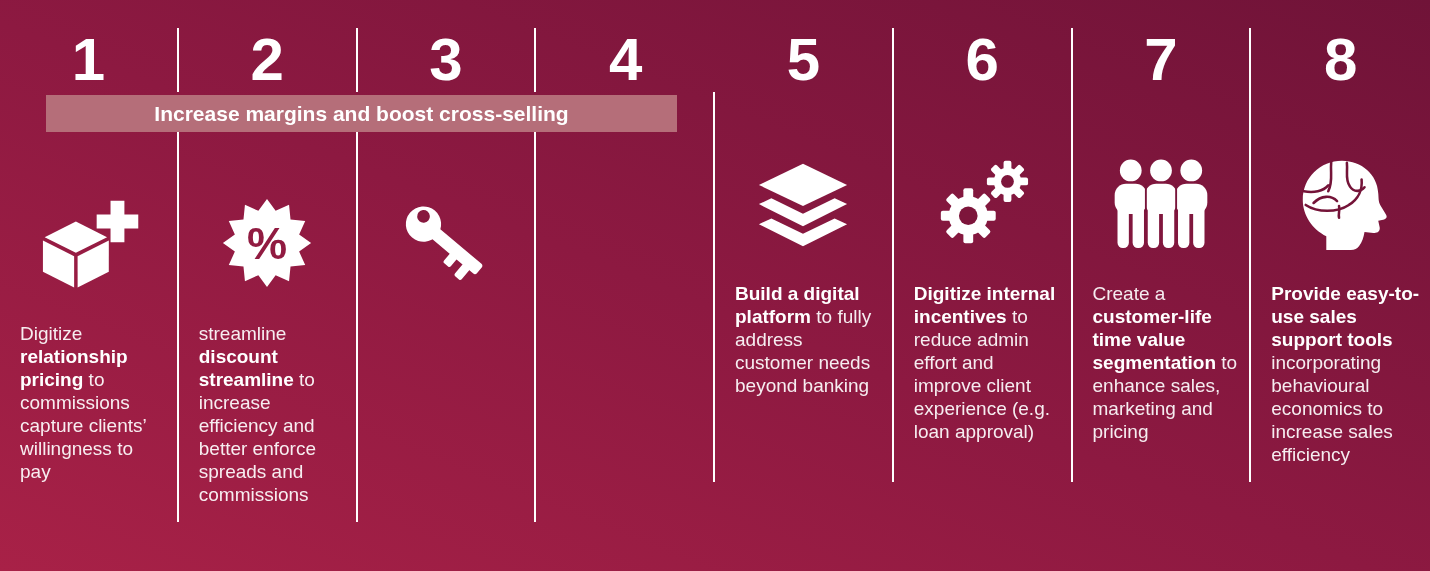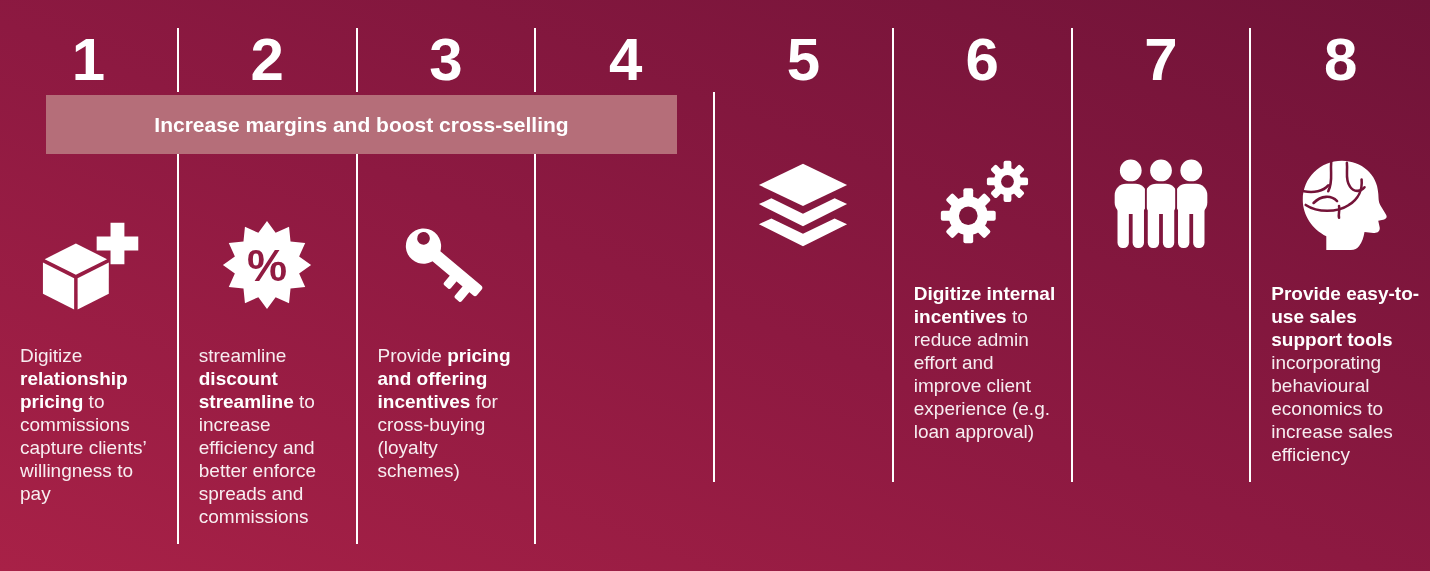--- a/index.html
+++ b/index.html
@@ -10,21 +10,21 @@
     color:#fff;
   }
   .groups{display:grid;grid-template-columns:1fr 1fr;height:100%;}
   .group{display:flex;flex-direction:column;}
   .num-row{display:grid;grid-template-columns:repeat(4,1fr);height:64px;margin-top:28px;}
   .num-cell{
     text-align:center;font-size:60px;font-weight:bold;line-height:64px;letter-spacing:0;
   }
   .num-cell.divider{border-right:2px solid #fff;}
   .banner{
-    height:59px;margin:3px 38px 0 46px;background:#b56e79;
+    height:37px;margin:3px 38px 0 46px;background:#b56e79;
     display:flex;align-items:center;justify-content:center;
     font-weight:bold;font-size:21px;white-space:nowrap;
   }
   .content{display:grid;grid-template-columns:repeat(4,1fr);height:390px;}
   .col{overflow:hidden;}
   .col.divider{border-right:2px solid #fff;}
   .icon-box{height:128px;padding-top:32px;display:flex;align-items:flex-end;justify-content:center;}
   .icon-box svg{display:block;}
   .col-text{
     margin-top:30px;padding:0 10px 0 20px;
@@ -79,21 +79,20 @@
             <svg width="98" height="98" viewBox="0 0 100 100">
               <g transform="rotate(40 50 50)">
                 <circle cx="20" cy="50" r="18" fill="#fff"></circle>
                 <circle class="hole" cx="15" cy="44" r="6.5"></circle>
                 <rect x="34" y="43" width="60" height="13" rx="3" fill="#fff"></rect>
                 <rect x="60" y="54" width="9" height="13" rx="2" fill="#fff"></rect>
                 <rect x="77" y="54" width="9" height="16" rx="2" fill="#fff"></rect>
               </g>
             </svg>
           </div>
-          <div class="col-text"><span>Provide </span><b>pricing and offering incentives</b><span> for cross-buying (loyalty schemes)</span></div>
         </div>
 
       </div>
     </div>
 
     <div class="group">
       <div class="num-row">
         <div class="num-cell divider">5</div>
         <div class="num-cell divider">6</div>
         <div class="num-cell divider">7</div>
@@ -102,20 +101,21 @@
       <div class="content">
 
         <div class="col divider" style="--hc:#82163d;margin-left:-2px;border-left:2px solid #fff;">
           <div class="icon-box">
             <svg width="96" height="92" viewBox="0 0 100 96">
               <path fill="#fff" d="M50 4 L96 26 50 48 4 26 Z"></path>
               <path fill="#fff" d="M4 46 L17 40 50 56 83 40 96 46 50 69 Z"></path>
               <path fill="#fff" d="M4 67 L17 61 50 77 83 61 96 67 50 90 Z"></path>
             </svg>
           </div>
+          <div class="col-text"><b>Build a digital platform</b><span> to fully address customer needs beyond banking</span></div>
         </div>
 
         <div class="col divider" style="--hc:#7d153b">
           <div class="icon-box">
             <svg width="98" height="98" viewBox="0 0 100 100">
               <g fill="#fff">
                 <g transform="translate(36 63)">
                   <rect x="-5" y="-28" width="10" height="13" rx="2"></rect>
                   <rect x="-5" y="-28" width="10" height="13" rx="2" transform="rotate(45)"></rect>
                   <rect x="-5" y="-28" width="10" height="13" rx="2" transform="rotate(90)"></rect>
@@ -159,20 +159,21 @@
                 <rect x="25" y="45" width="12" height="51" rx="5.5"></rect>
                 <rect x="41" y="45" width="12" height="51" rx="5.5"></rect>
                 <rect x="57" y="45" width="12" height="51" rx="5.5"></rect>
                 <rect x="73" y="45" width="12" height="51" rx="5.5"></rect>
                 <rect x="89" y="45" width="12" height="51" rx="5.5"></rect>
               </g>
               <line x1="39" y1="28" x2="39" y2="58" stroke="var(--hc)" stroke-width="2"></line>
               <line x1="71" y1="28" x2="71" y2="58" stroke="var(--hc)" stroke-width="2"></line>
             </svg>
           </div>
+          <div class="col-text"><span>Create a </span><b>customer-life time value segmentation</b><span> to enhance sales, marketing and pricing</span></div>
         </div>
 
         <div class="col" style="--hc:#741338">
           <div class="icon-box">
             <svg width="98" height="98" viewBox="0 0 100 100">
               <path fill="#fff" d="M35 98 V84 C21 77 11 63 11 47 C11 24 29 7 51 7 C71 7 87 21 88 40 C88.5 45 88 48 90 52 L96 62 C97.5 64.5 96 66.5 93 67 L88 68 L89.5 75 C90 79 87 81 83 80.5 L74 79.5 C73 85 71.5 90 68.5 94 C66.5 96.5 64 98 60 98 Z"></path>
               <g class="crack">
                 <path d="M14 52 C26 60 46 60 58 52 C68 46 72 36 71 26"></path>
                 <path d="M40 8 C39 20 42 28 37 38"></path>
                 <path d="M12 38 C22 40 32 38 37 32"></path>

